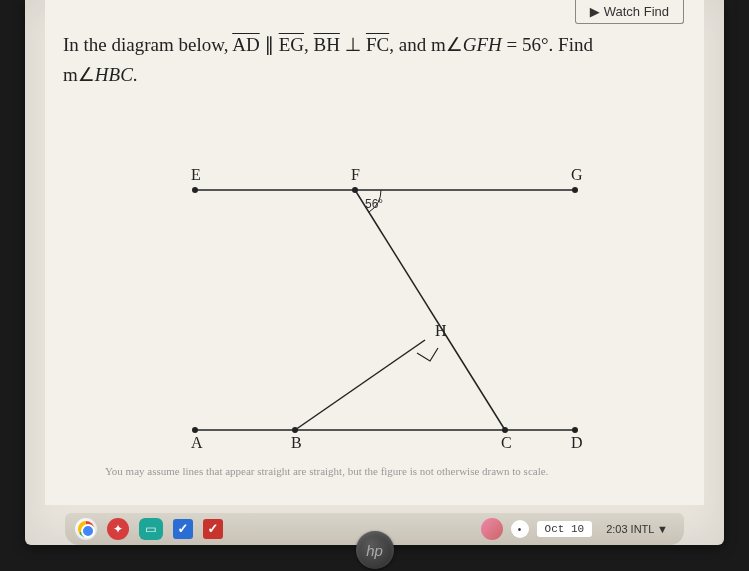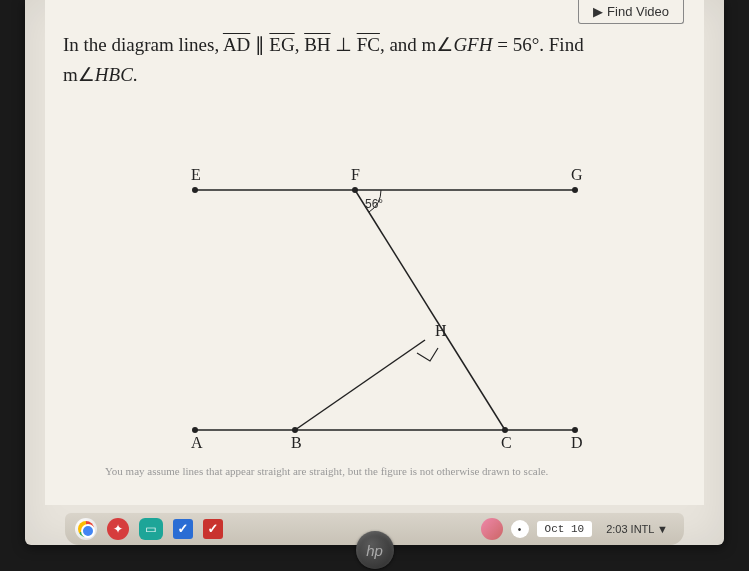--- a/index.html
+++ b/index.html
@@ -142,26 +142,26 @@
 </style>
 </head>
 <body>
 
 <div class="screen-container">
   <div class="content-area">
 
     <div class="top-buttons">
       <button class="btn-outline">
         <span>▶</span>
-        <span>Find Video</span>
+        <span>Watch Find</span>
       </button>
     </div>
 
     <div class="problem-text">
-      <span>In the diagram lines,  </span><span class="overline">AD</span><span> ∥ </span><span class="overline">EG</span><span>,  </span><span class="overline">BH</span><span> ⊥ </span><span class="overline">FC</span><span>, and m∠</span><i>GFH</i><span> = </span><span>56°</span><span>. Find</span><br>
+      <span>In the diagram below,  </span><span class="overline">AD</span><span> ∥ </span><span class="overline">EG</span><span>,  </span><span class="overline">BH</span><span> ⊥ </span><span class="overline">FC</span><span>, and m∠</span><i>GFH</i><span> = </span><span>56°</span><span>. Find</span><br>
       <span>m∠</span><i>HBC</i><span>.</span>
     </div>
 
     <div class="diagram-wrap">
       <svg viewBox="0 0 540 320">
 
         <line x1="90" y1="40" x2="470" y2="40" stroke="#222" stroke-width="1.5"></line>
 
         <line x1="90" y1="280" x2="470" y2="280" stroke="#222" stroke-width="1.5"></line>
 

